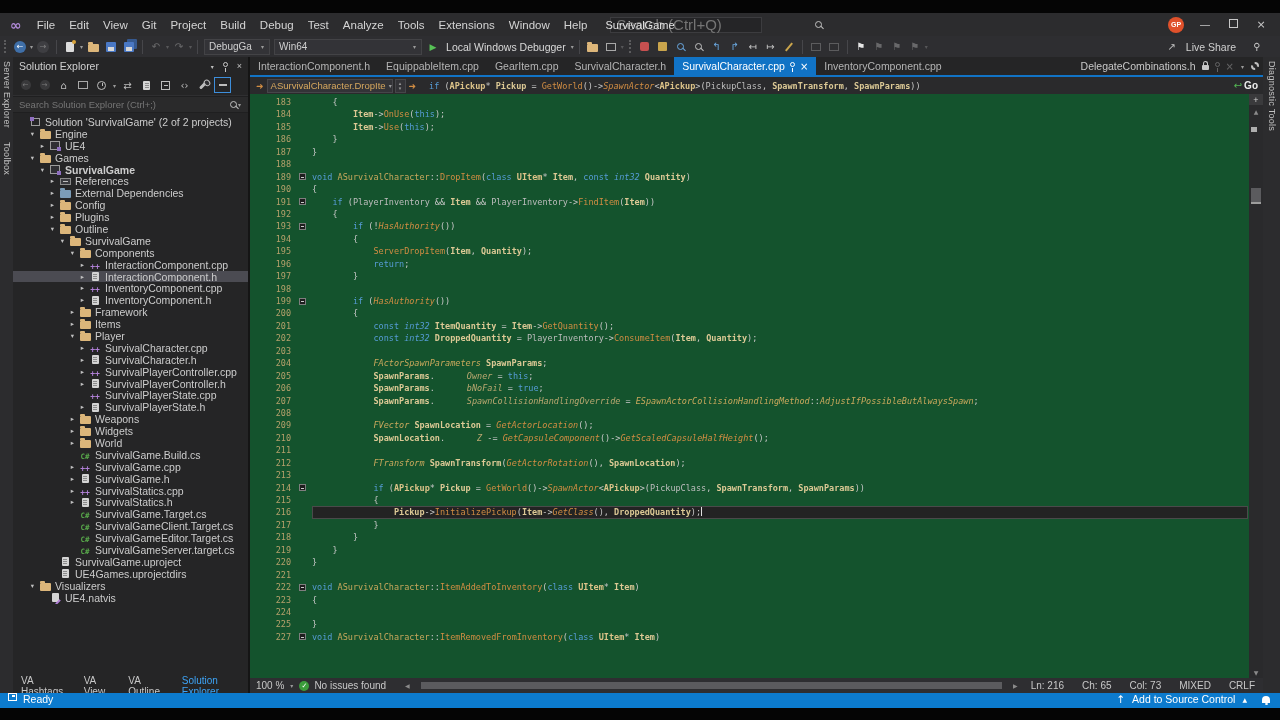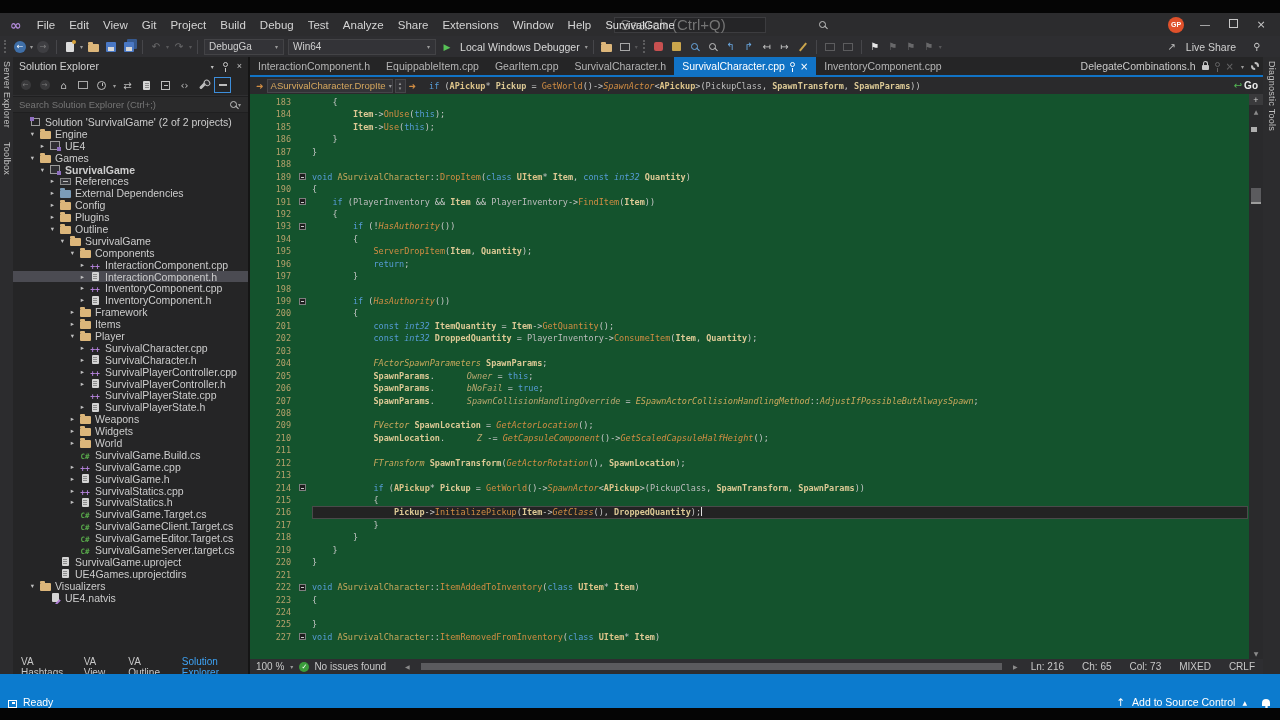--- a/index.html
+++ b/index.html
@@ -6,21 +6,21 @@
   html,body { width:1280px; height:720px; background:#000; overflow:hidden;
     font-family:"Liberation Sans", sans-serif; }
   .screen { width:1280px; height:720px; display:flex; flex-direction:column; background:#000; }
 
   
   .top-black { height:13px; background:#050505; flex:none; }
   .titlebar { height:23px; background:#2c2c2e; flex:none; display:flex; align-items:center; position:relative; }
   .toolbarrow { height:21px; background:#2e2e31; flex:none; display:flex; align-items:center; }
   .main { flex:1; display:flex; min-height:0; }
   .btabs { height:19px; background:#2c2c2e; flex:none; display:flex; align-items:center; padding-left:16px; gap:24px; }
-  .statusbar { height:34px; background:#0c7bce; flex:none; display:flex; align-items:flex-end; color:#fff; font-size:10.5px; }
+  .statusbar { height:15px; background:#0c7bce; flex:none; display:flex; align-items:flex-start; color:#fff; font-size:10.5px; }
   .bot-black { height:12px; background:#050505; flex:none; }
 
   
   .vslogo { color:#b18bd8; font-weight:bold; font-size:14px; margin:0 8px 0 10px; font-family:"DejaVu Sans",sans-serif; }
   .menubar { display:flex; align-items:center; }
   .menu-item { padding:0 7px; font-size:11.5px; color:#d4d4d4; cursor:default; }
   .tsearch { margin-left:16px; width:152px; height:16px; background:#252527; border:1px solid #3c3c3f;
     display:flex; align-items:center; padding:0 5px; }
   .tsearch input { flex:1; background:transparent; border:none; outline:none; color:#9a9a9a; font-size:15px;
     font-family:"Liberation Sans",sans-serif; }
@@ -187,21 +187,21 @@
     <div class="menubar" id="menubar">
         <div class="menu-item">File</div>
         <div class="menu-item">Edit</div>
         <div class="menu-item">View</div>
         <div class="menu-item">Git</div>
         <div class="menu-item">Project</div>
         <div class="menu-item">Build</div>
         <div class="menu-item">Debug</div>
         <div class="menu-item">Test</div>
         <div class="menu-item">Analyze</div>
-        <div class="menu-item">Share</div>
+        <div class="menu-item">Tools</div>
         <div class="menu-item">Extensions</div>
         <div class="menu-item">Window</div>
         <div class="menu-item">Help</div>
       </div>
     <div class="tsearch">
       <input placeholder="Search (Ctrl+Q)" style="">
       <span class="mag"></span>
     </div>
     <div class="title-label">SurvivalGame</div>
     <div class="tb-right">
@@ -234,21 +234,21 @@
       </span>
     <span class="tbi">
         <span class="i-save i-saveall"></span>
       </span>
     <span class="sep"></span>
     <span class="tbi dim">↶</span>
     <span class="car dim">▾</span>
     <span class="tbi dim">↷</span>
     <span class="car dim">▾</span>
     <span class="sep"></span>
-    <span class="combo" style="width:80px">
+    <span class="combo" style="width:66px">
       <span class="lbl">DebugGa</span>
       <span class="car" style="margin-left:auto">▾</span>
     </span>
     <span class="combo" style="width:148px">
       <span class="lbl">Win64</span>
       <span class="car" style="margin-left:auto">▾</span>
     </span>
     <span class="tbi">
         <span class="play">▶</span>
       </span>

